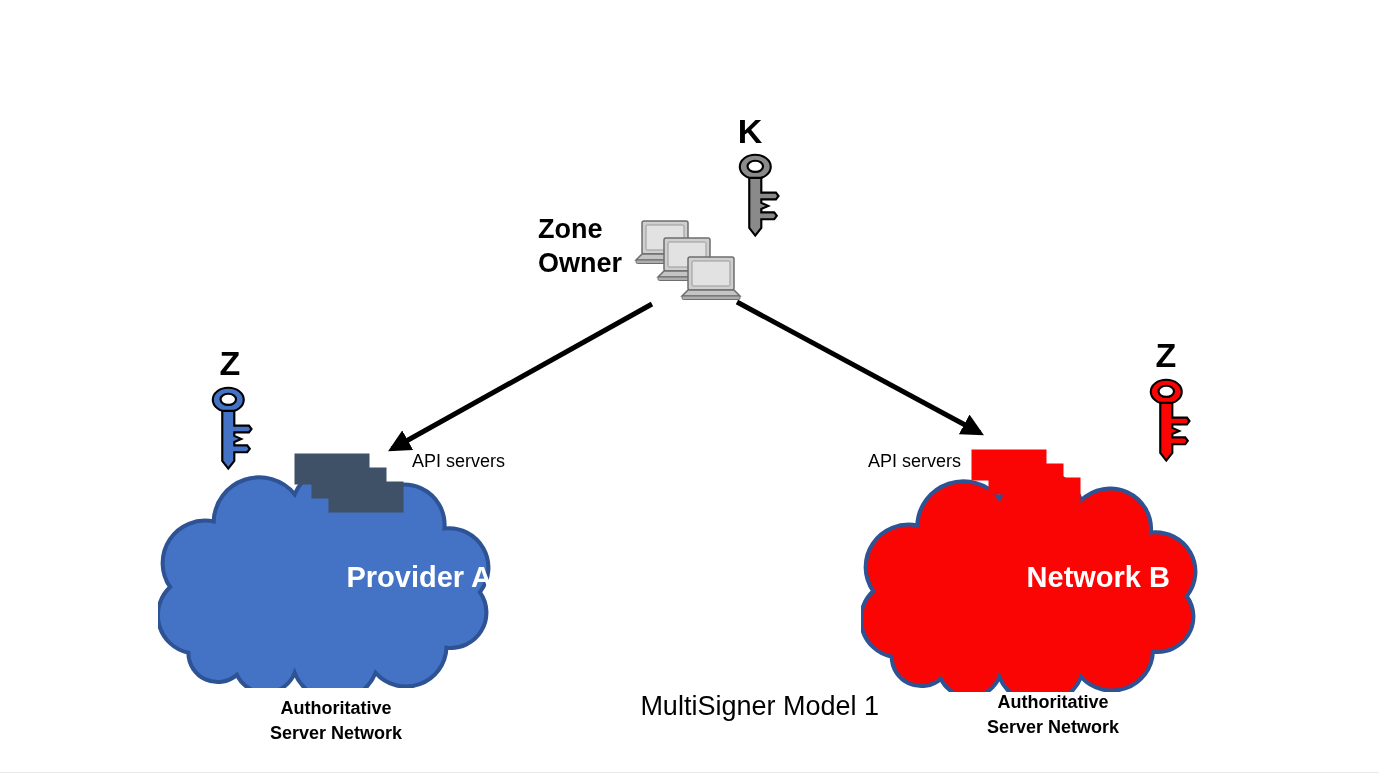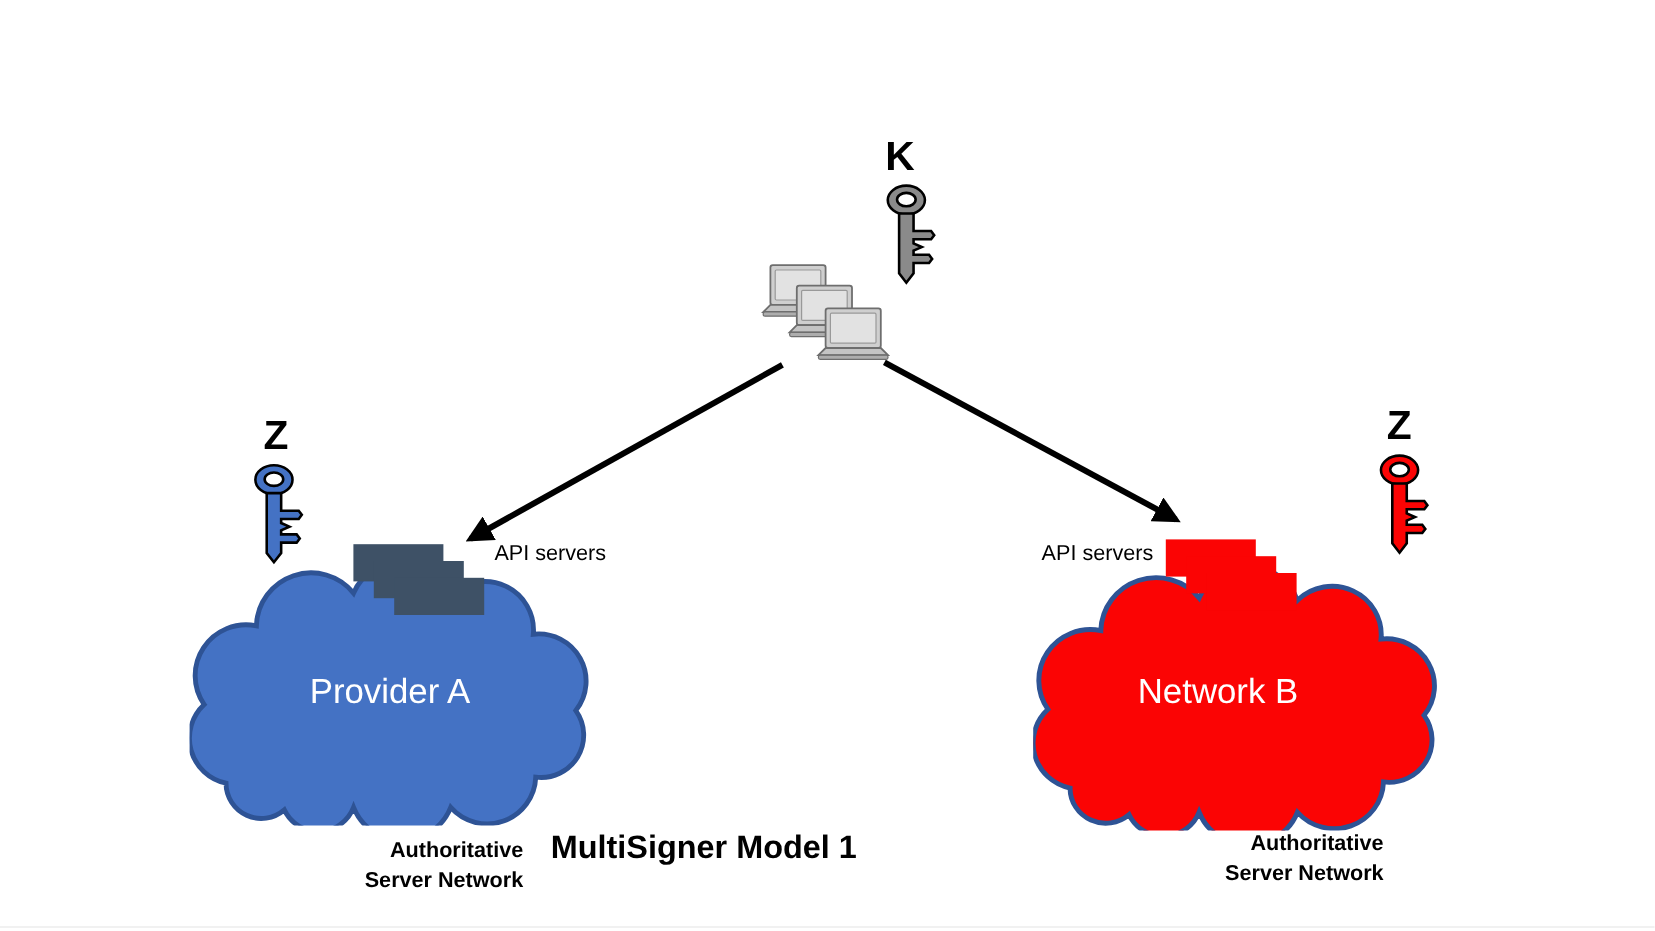--- a/index.html
+++ b/index.html
@@ -6,23 +6,23 @@
   #canvas{
     position:relative;width:1379px;height:776px;background:#ffffff;
     font-family:"Liberation Sans", sans-serif;overflow:hidden;
   }
   .abs{position:absolute;}
   .txt{color:#000;white-space:pre;}
   .key-letter{font-size:34px;font-weight:700;text-align:center;}
   .zone-owner-label{font-size:27px;font-weight:700;line-height:34px;}
   .annotation{font-size:19px;font-weight:700;font-style:italic;line-height:25px;}
   .api-label{font-size:18px;font-weight:400;}
-  .cloud-label{font-size:29px;font-weight:400;color:#ffffff;text-align:center;}
-  .caption{font-size:18px;font-weight:700;line-height:25px;text-align:right;}
-  .main-title{font-size:27px;font-weight:700;text-align:left;}
+  .cloud-label{font-size:29px;font-weight:700;color:#ffffff;text-align:right;}
+  .caption{font-size:18px;font-weight:700;line-height:25px;text-align:center;}
+  .main-title{font-size:27px;font-weight:400;text-align:right;}
 
   
   .cloud-a{fill:var(--cloud-a-fill,#4472c4);stroke:var(--cloud-a-stroke,#2e5395);stroke-width:4;}
   .cloud-b{fill:var(--cloud-b-fill,#fb0404);stroke:var(--cloud-b-stroke,#2e5395);stroke-width:4;}
   .stack-a{fill:var(--api-server-a,#3e5166);}
   .stack-b{fill:var(--api-server-b,#fb0404);}
   .key-k{fill:var(--ksk-key,#8a8a8a);stroke:#000;stroke-width:2.5;}
   .key-a{fill:var(--zsk-key-a,#4472c4);stroke:#000;stroke-width:2.5;}
   .key-b{fill:var(--zsk-key-b,#fb0404);stroke:#000;stroke-width:2.5;}
   .arrow-line{stroke:var(--arrow,#000);stroke-width:5;fill:none;}
@@ -108,20 +108,21 @@
       </marker>
     </defs>
     <line x1="652" y1="304" x2="392" y2="449" class="arrow-line" marker-end="url(#arrowHead)"></line>
     <line x1="737" y1="302" x2="980" y2="433" class="arrow-line" marker-end="url(#arrowHead)"></line>
   </svg>
 
   <div class="abs txt key-letter" style="left:728px;top:112px;width:44px;">K</div>
 
   <div class="abs txt annotation" style="left:885px;top:120px;"><br></div>
 
+  <div class="abs txt zone-owner-label" style="left:538px;top:212px;"><span>Zone</span><br><span>Owner</span></div>
 
   <div class="abs txt key-letter" style="left:208px;top:344px;width:44px;">Z</div>
   <div class="abs txt key-letter" style="left:1144px;top:336px;width:44px;">Z</div>
 
   <div class="abs txt api-label" style="left:412px;top:451px;">API servers</div>
   <div class="abs txt api-label" style="left:843px;top:451px;width:118px;text-align:right;">API servers</div>
 
   <div class="abs cloud-label" style="left:158px;top:561px;width:334px;">Provider A</div>
   <div class="abs cloud-label" style="left:860px;top:561px;width:310px;">Network B</div>
 

